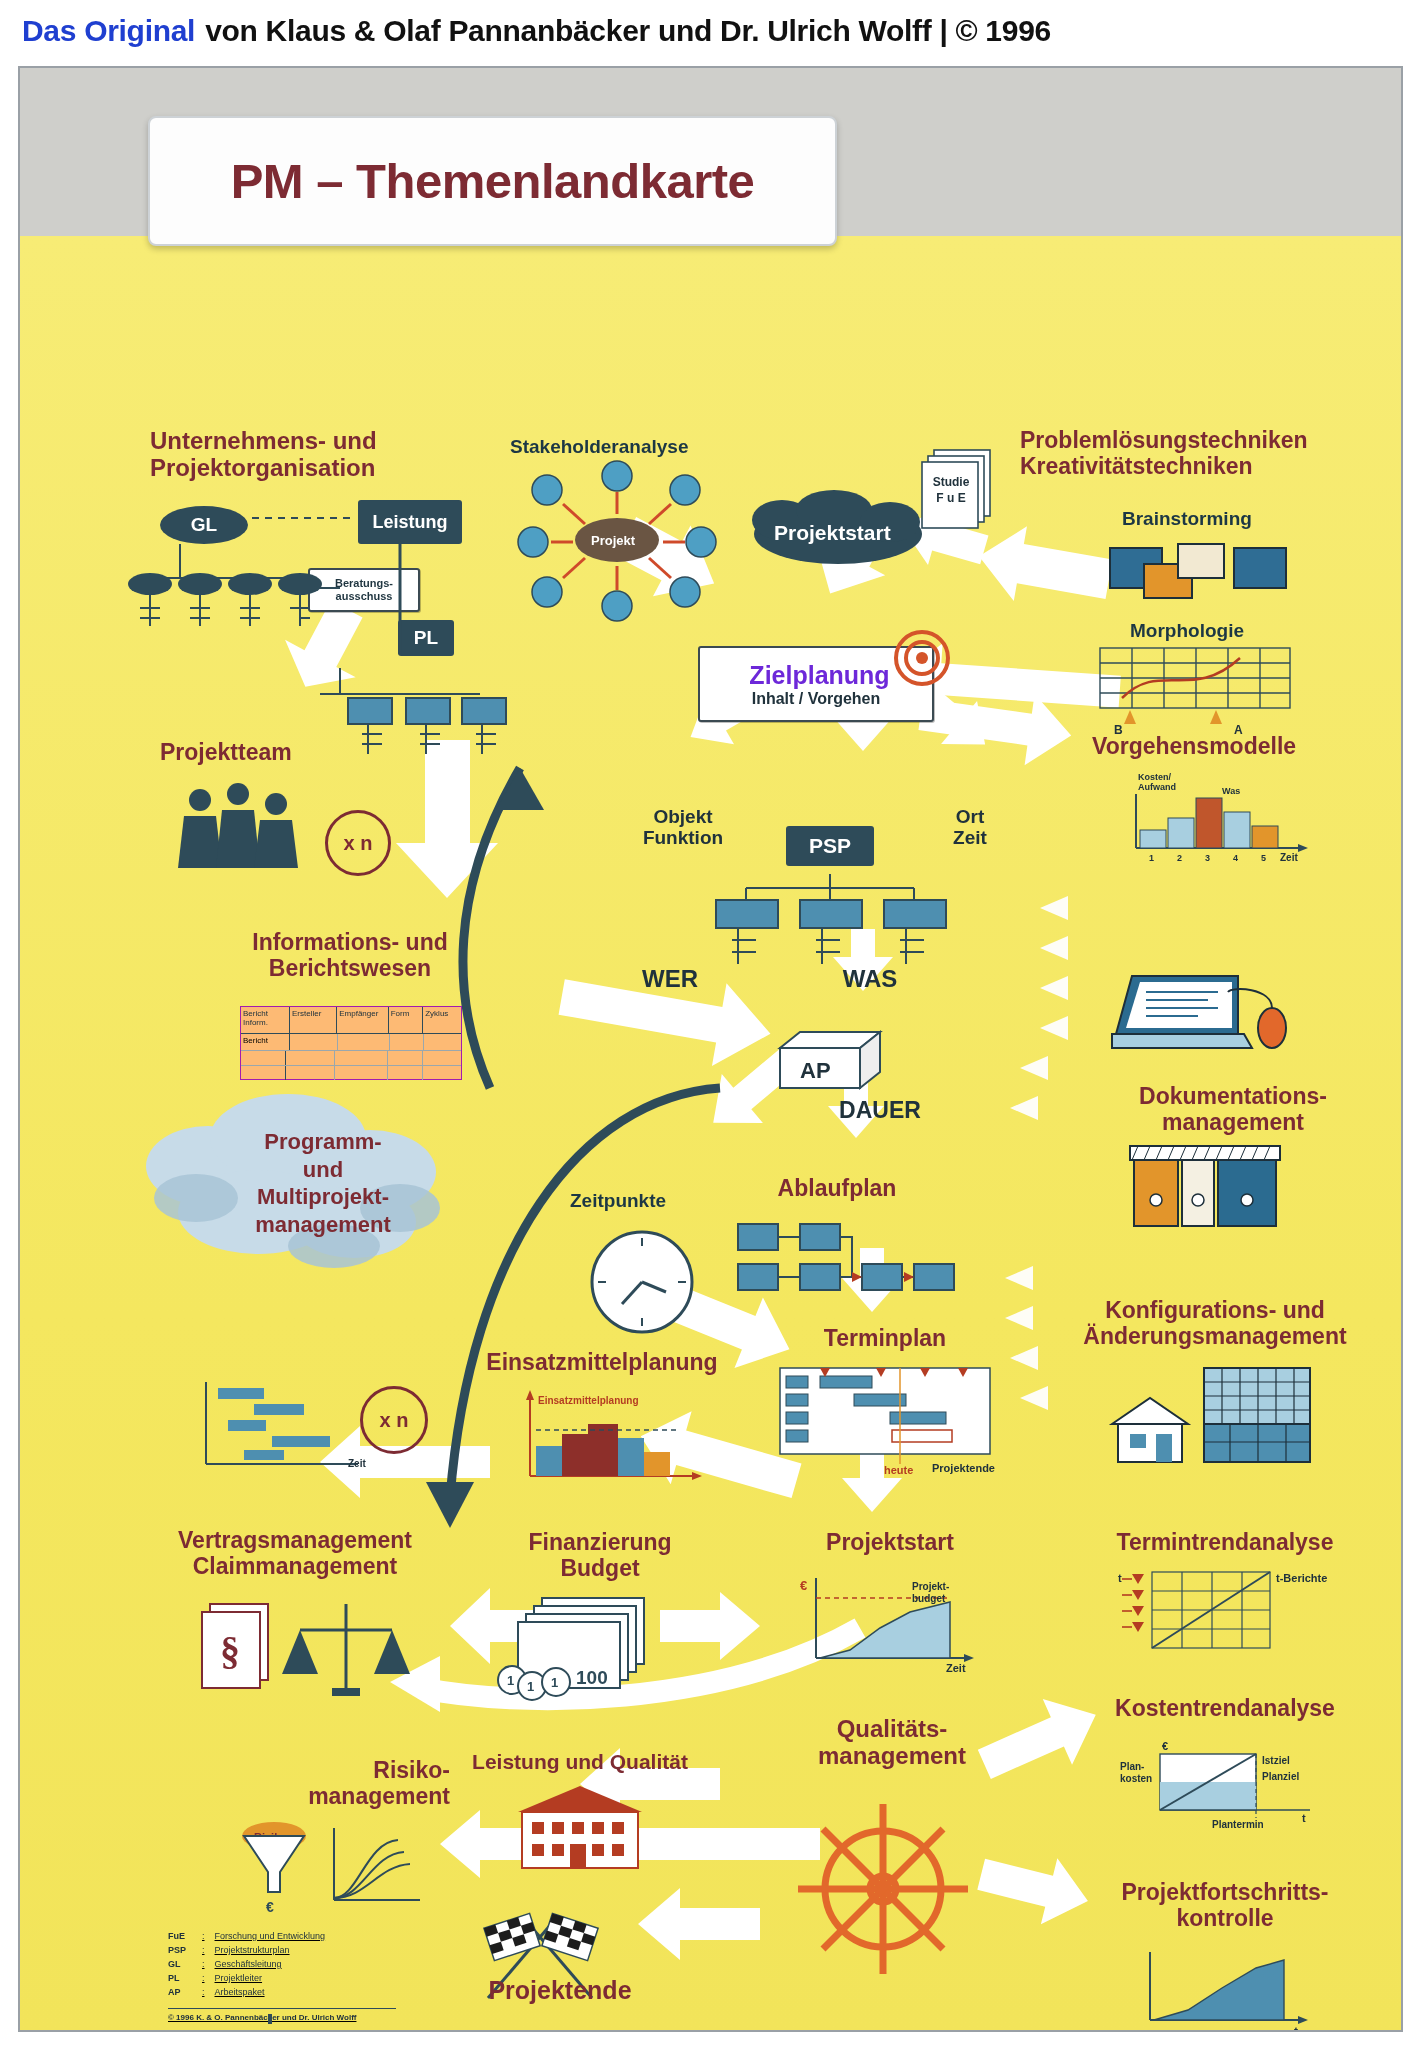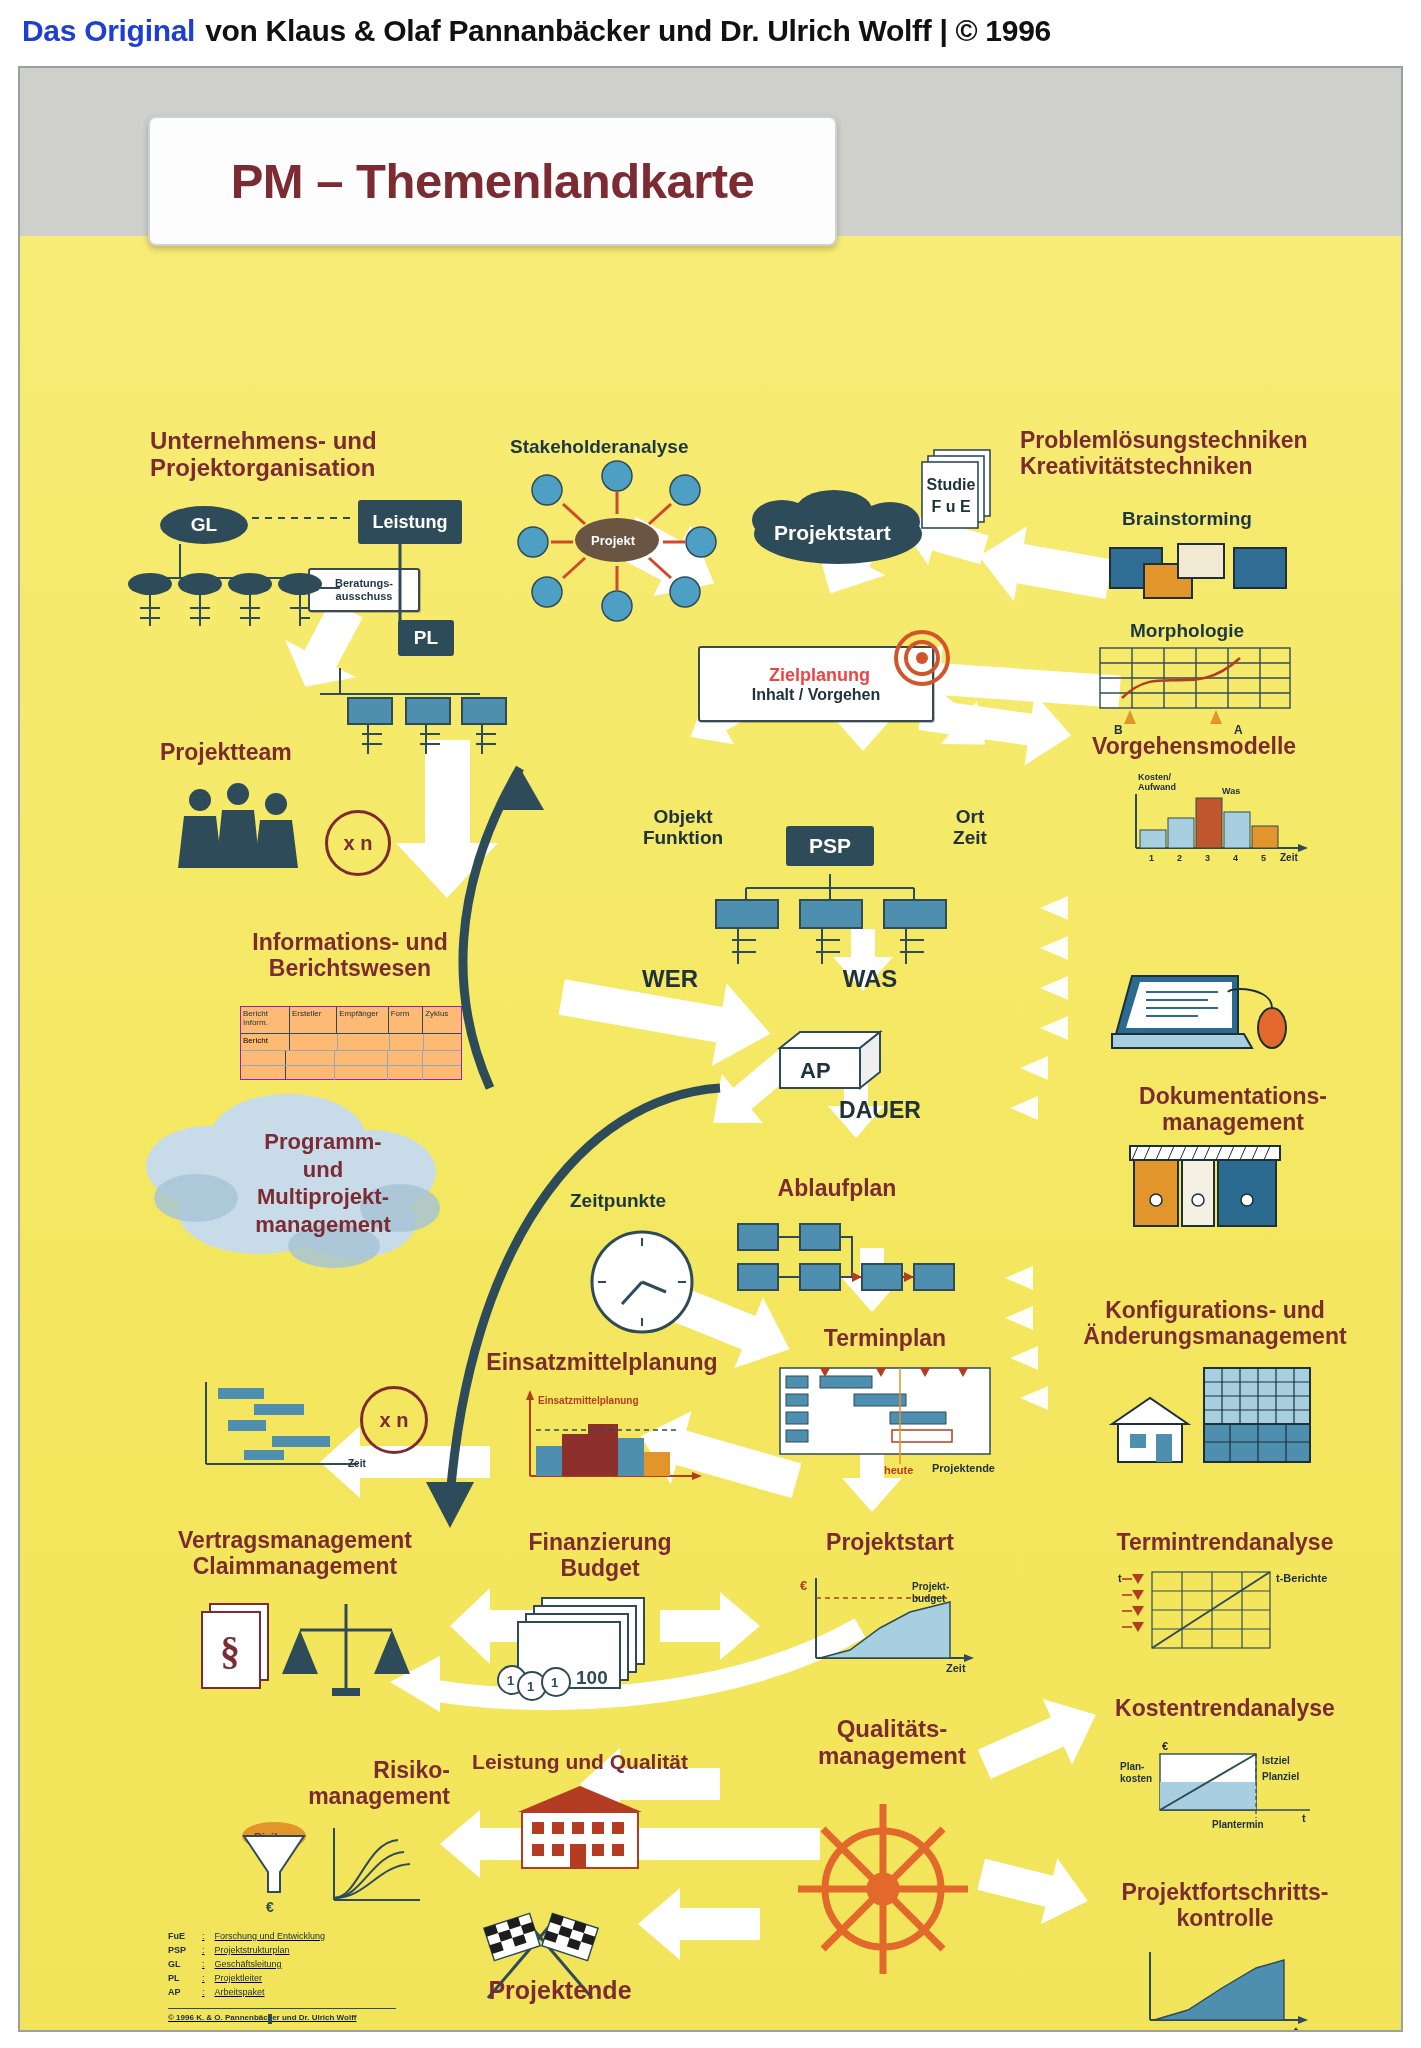--- a/index.html
+++ b/index.html
@@ -358,25 +358,25 @@
         <ellipse cx="152" cy="36" rx="30" ry="20"></ellipse>
       </g>
       <text x="36" y="54" font-size="21" fill="#ffffff" font-weight="bold">Projektstart</text>
     </svg>
 
     <svg width="90" height="90" style="left:898px;top:382px;">
       <rect x="16" y="0" width="56" height="66" fill="#fff" stroke="#2e4b59" stroke-width="1.6"></rect>
       <rect x="10" y="6" width="56" height="66" fill="#fff" stroke="#2e4b59" stroke-width="1.6"></rect>
       <rect x="4" y="12" width="56" height="66" fill="#fff" stroke="#2e4b59" stroke-width="1.6"></rect>
     </svg>
-    <div style="position:absolute;left:902px;top:406px;width:58px;text-align:center;font-size:16px;font-weight:bold;color:#20323c;line-height:1.35;white-space:pre-line;">Studie
+    <div style="position:absolute;left:902px;top:406px;width:58px;text-align:center;font-size:12px;font-weight:bold;color:#20323c;line-height:1.35;white-space:pre-line;">Studie
 F u E</div>
 
     <div class="nodebox" style="left:678px;top:578px;width:232px;height:72px;flex-direction:column;">
-      <span style="font-size:18px;color:#ef4444;margin-left:7px;">Zielplanung</span>
+      <span style="font-size:25px;color:#6d28d9;margin-left:7px;">Zielplanung</span>
       <span style="font-size:16px;color:#20323c;">Inhalt / Vorgehen</span>
     </div>
     <svg width="60" height="60" style="left:872px;top:560px;">
       <circle cx="30" cy="30" r="26" fill="none" stroke="#d4542a" stroke-width="4"></circle>
       <circle cx="30" cy="30" r="16" fill="none" stroke="#d4542a" stroke-width="4"></circle>
       <circle cx="30" cy="30" r="6" fill="#d4542a"></circle>
     </svg>
 
     <div class="lbl blk" style="left:598px;top:738px;width:130px;font-size:19px;">Objekt<br>Funktion</div>
     <div class="lbl blk" style="left:900px;top:738px;width:100px;font-size:19px;">Ort<br>Zeit</div>

